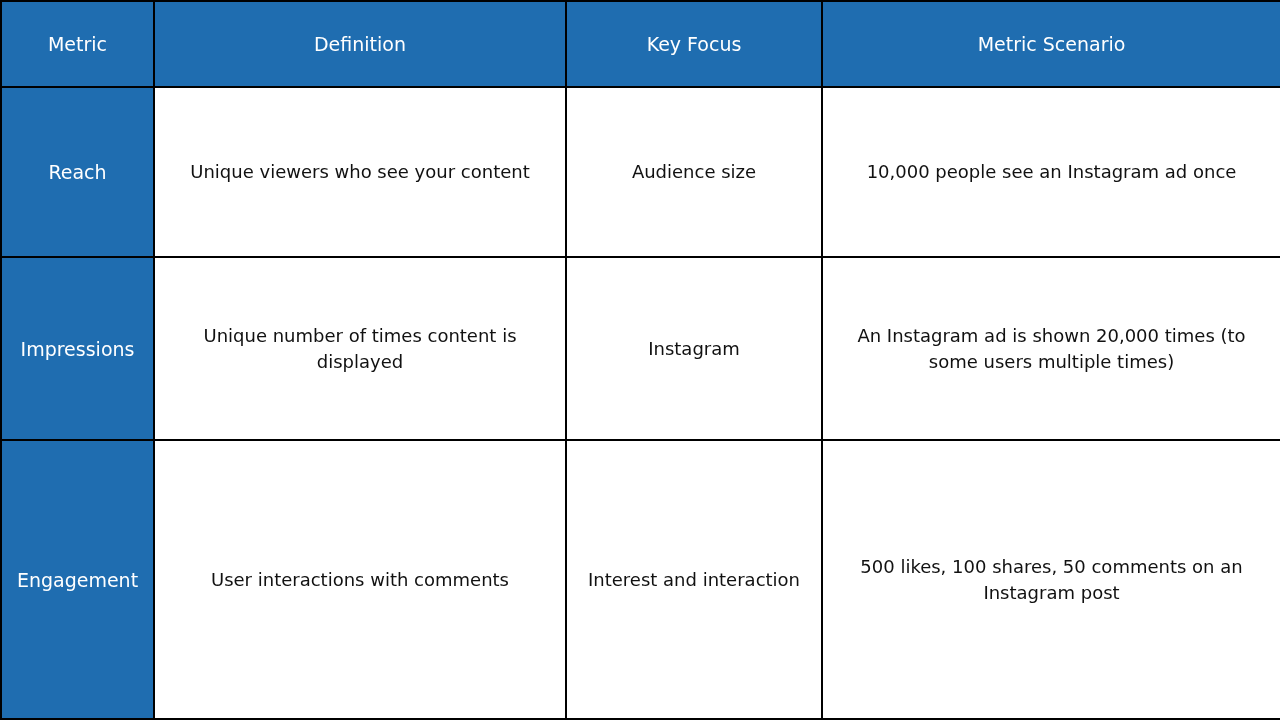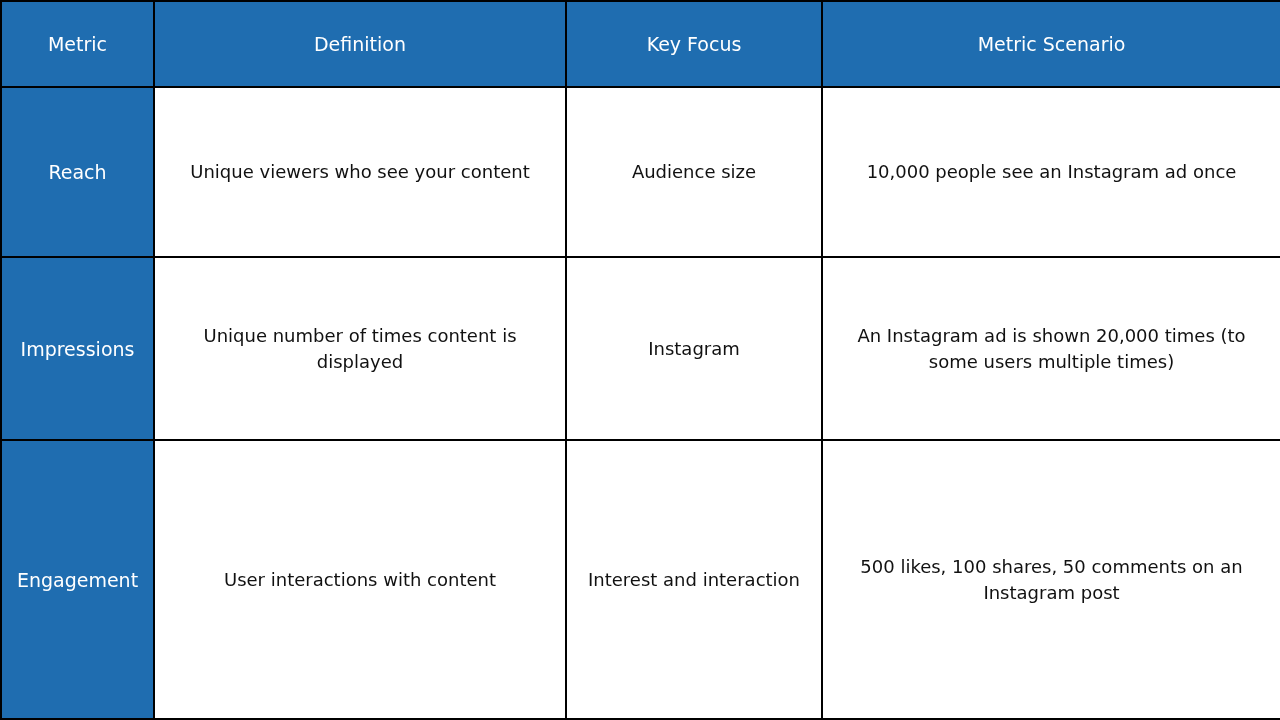--- a/index.html
+++ b/index.html
@@ -33,18 +33,18 @@
     <td>10,000 people see an Instagram ad once</td>
   </tr>
   <tr style="height:178px">
     <td class="metric">Impressions</td>
     <td>Unique number of times content is displayed</td>
     <td>Instagram</td>
     <td>An Instagram ad is shown 20,000 times (to some users multiple times)</td>
   </tr>
   <tr style="height:271px">
     <td class="metric">Engagement</td>
-    <td>User interactions with content</td>
+    <td>User interactions with comments</td>
     <td>Interest and interaction</td>
     <td>500 likes, 100 shares, 50 comments on an Instagram post</td>
   </tr>
 </tbody>
   </table>
 
 </body></html>

